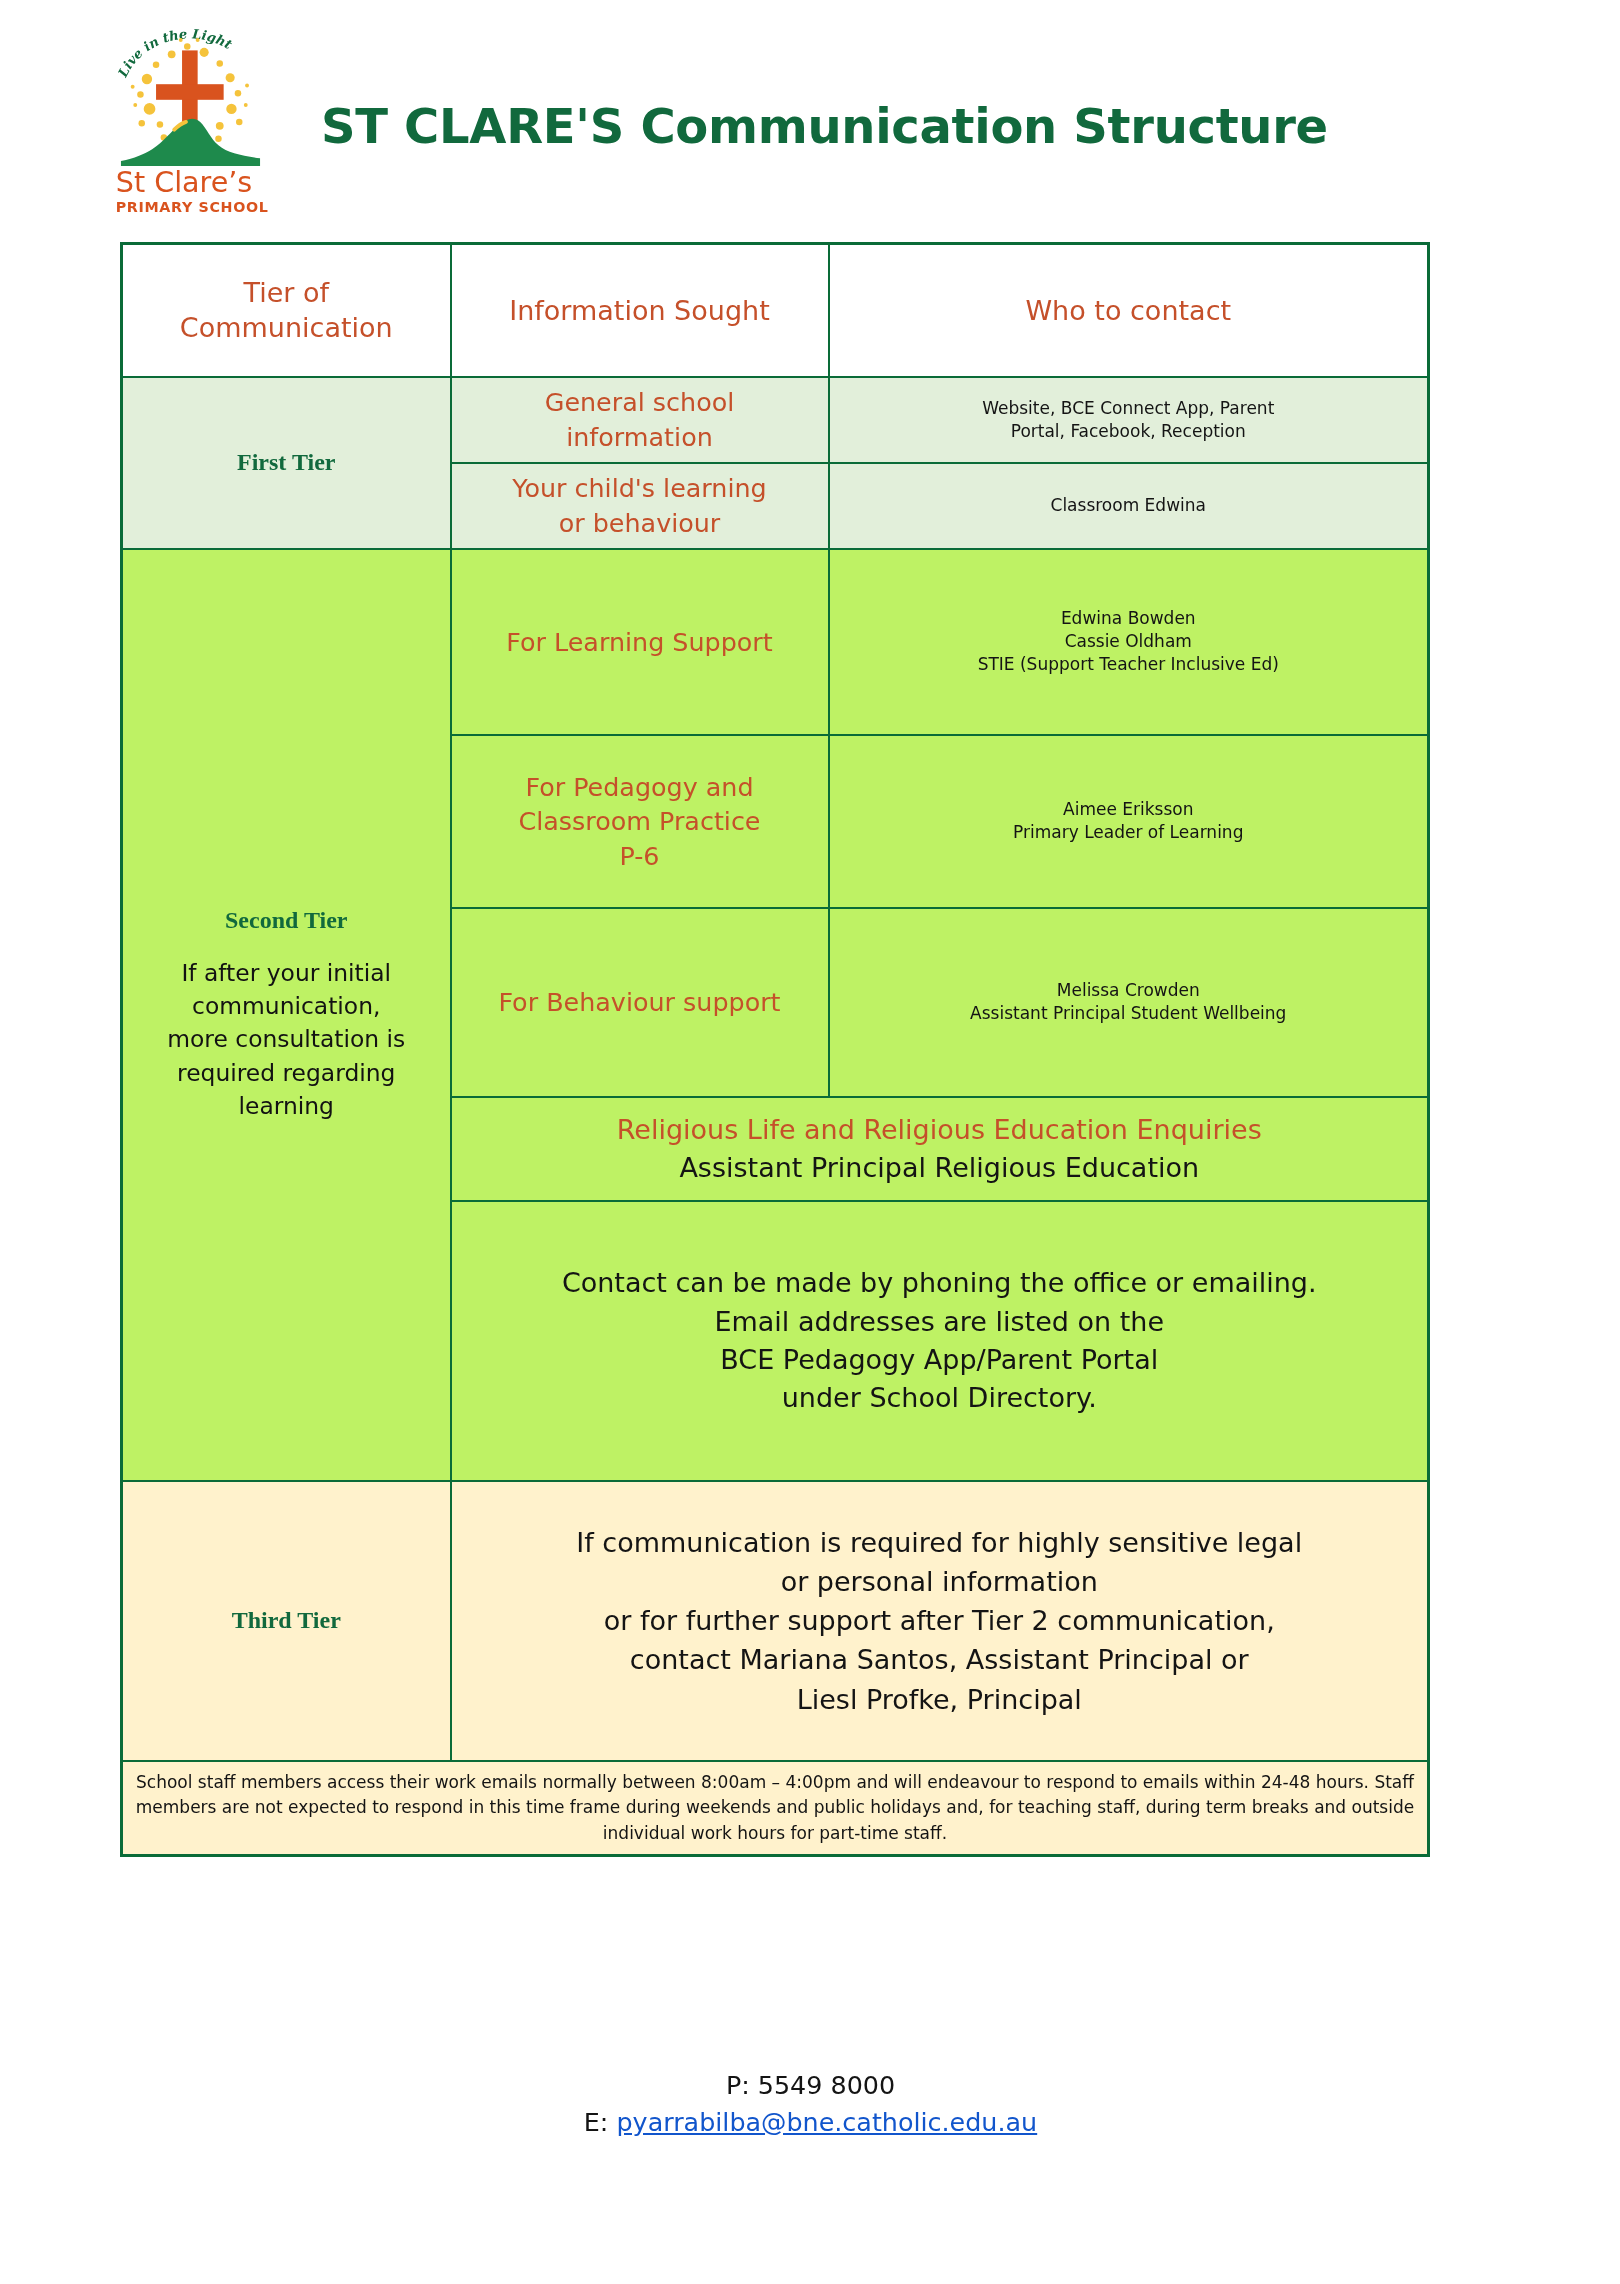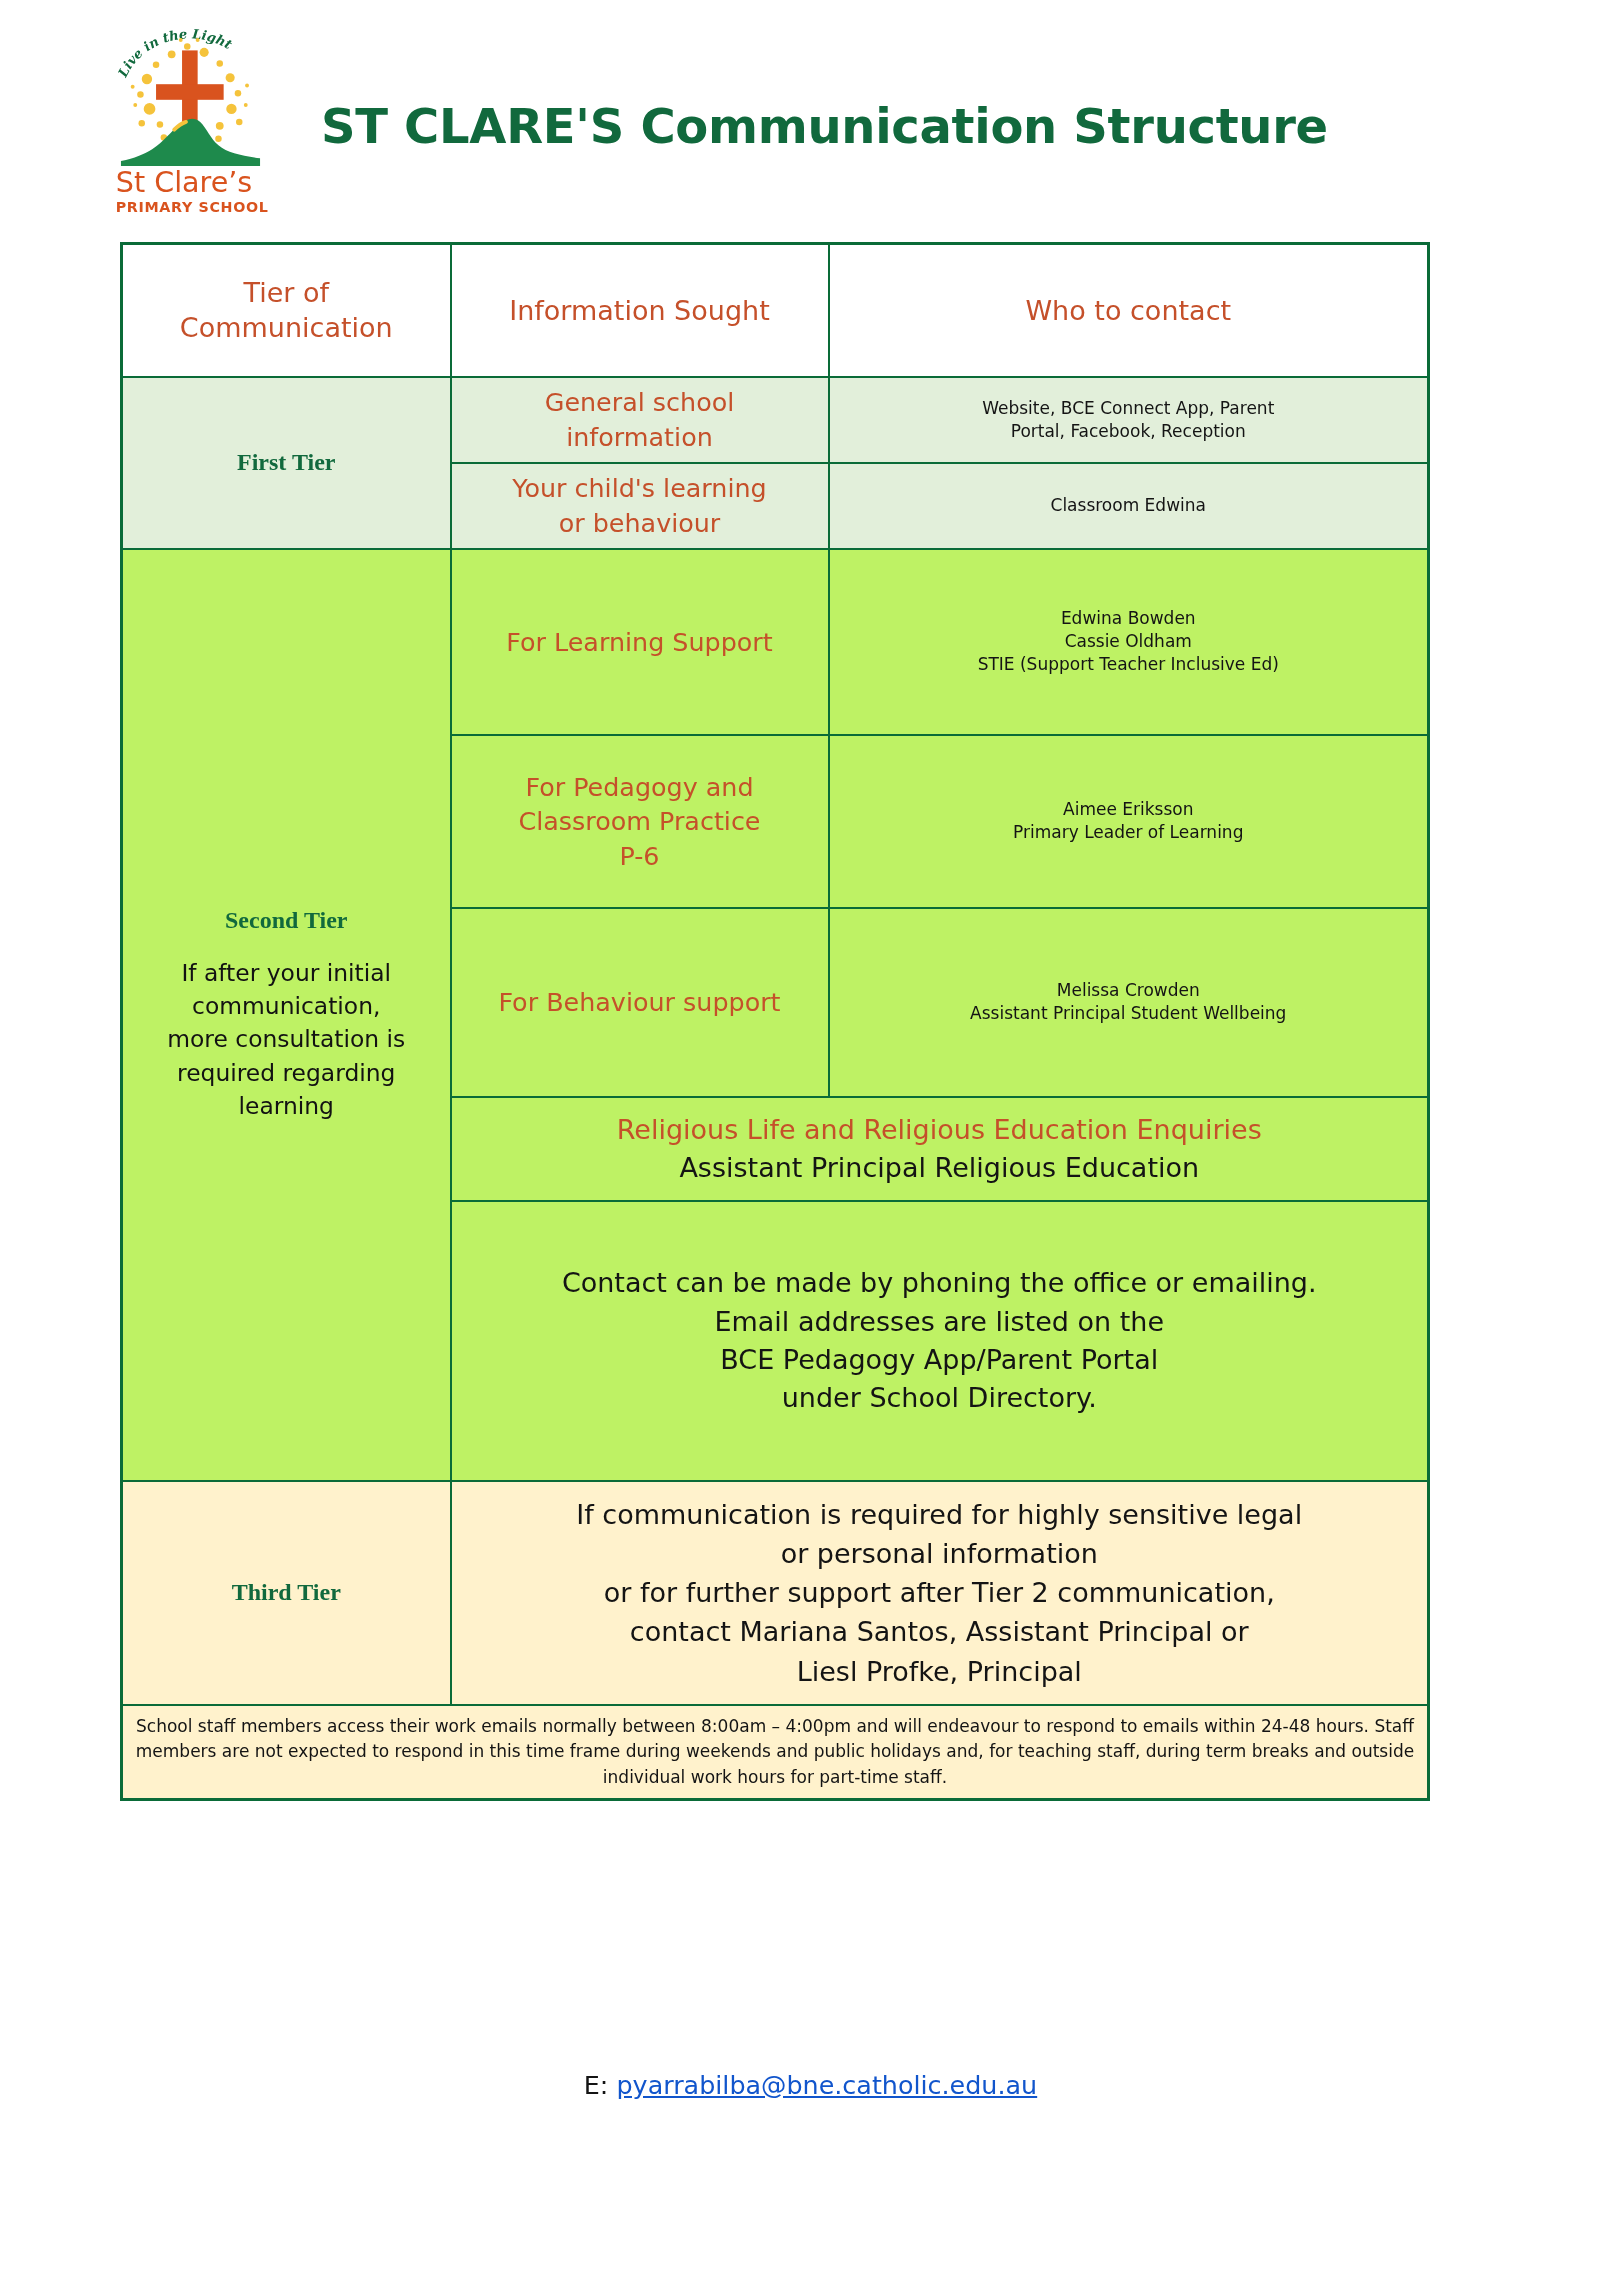--- a/index.html
+++ b/index.html
@@ -314,36 +314,37 @@
           <div>Email addresses are listed on the</div>
           <div>BCE Pedagogy App/Parent Portal</div>
           <div>under School Directory.</div>
         </td>
       </tr>
 
       <tr>
         <td class="bg-cream">
           <div class="tier-label">Third Tier</div>
         </td>
-        <td class="bg-cream third-body" colspan="2" style="height:224px">
+        <td class="bg-cream third-body" colspan="2" style="height:280px">
           <div>If communication is required for highly sensitive legal</div>
           <div>or personal information</div>
           <div>or for further support after Tier 2 communication,</div>
           <div>contact Mariana Santos, Assistant Principal or</div>
           <div>Liesl Profke, Principal</div>
         </td>
       </tr>
 
       <tr>
         <td class="bg-cream footnote-cell" colspan="3">
           <div class="footnote">School staff members access their work emails normally between 8:00am – 4:00pm and will endeavour to respond to emails within 24-48 hours. Staff members are not expected to respond in this time frame during weekends and public holidays and, for teaching staff, during term breaks and outside individual work hours for part-time staff.</div>
         </td>
       </tr>
 
     </tbody>
   </table>
 
   <div class="bottom-contact">
+    <div class="bc-line">P: 5549 8000</div>
     <div class="bc-line"><span>E: </span><a class="bc-email" href="#">pyarrabilba@bne.catholic.edu.au</a></div>
   </div>
 
 </div>
 
 
 </body></html>

